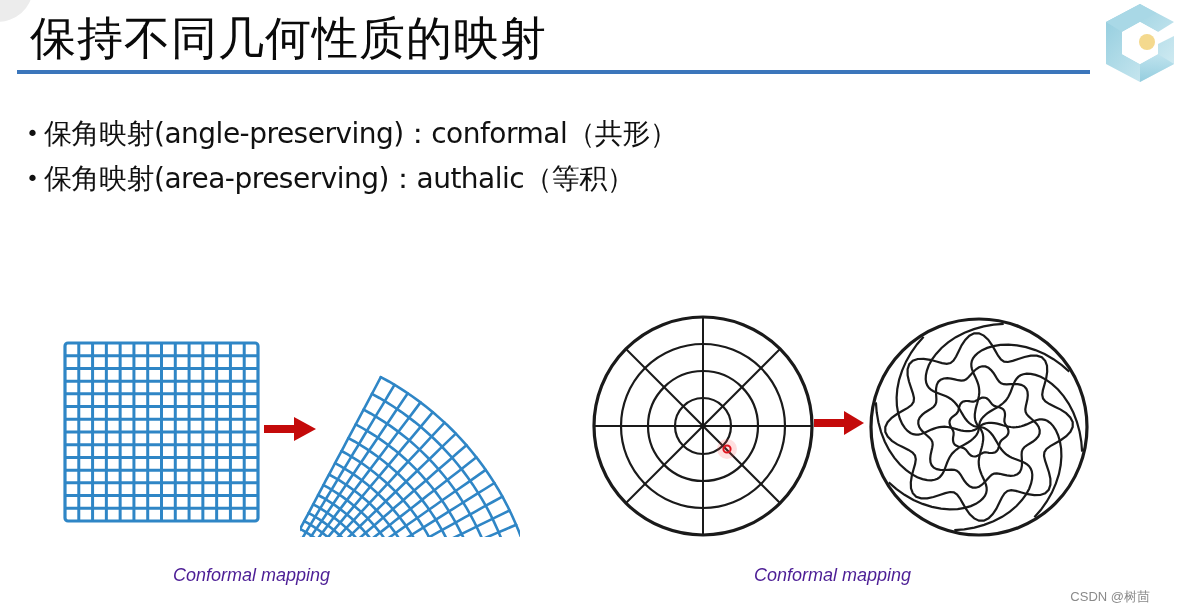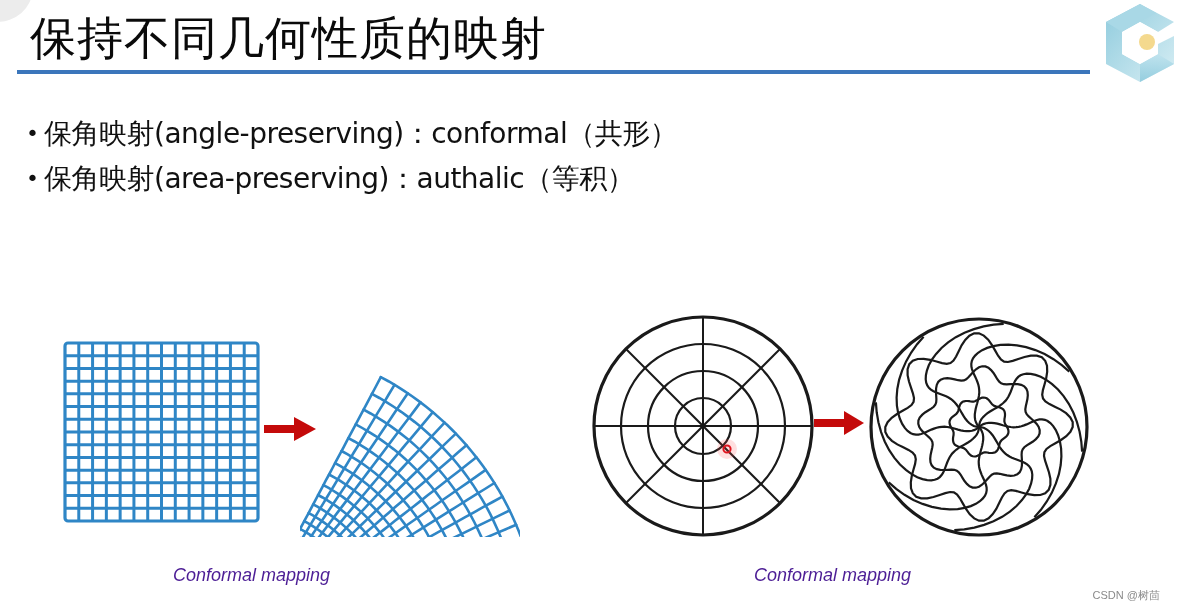--- a/index.html
+++ b/index.html
@@ -10,21 +10,21 @@
   .title { position:absolute; left:30px; top:8px; font-size:46px; font-weight:normal;
          letter-spacing:1px; color:#0a0a0a; font-family:"DejaVu Sans", sans-serif; line-height:60px; }
   .title-rule { position:absolute; left:17px; top:70px; width:1073px; height:4px; background:#3b76bb; }
   .logo { position:absolute; left:1100px; top:2px; width:80px; height:82px; }
   .bullets { position:absolute; left:26px; top:112px; margin:0; padding:0; list-style:none; }
   .bullets li { font-size:28px; line-height:44.5px; color:#111; white-space:nowrap;
          font-family:"DejaVu Sans", sans-serif; letter-spacing:-0.5px; }
   .bullets li .dot { display:inline-block; width:18px; font-size:22px; vertical-align:2px; }
   .fig { position:absolute; }
   .caption { position:absolute; font-size:18px; color:#4c1d95; white-space:nowrap;font-style:italic; }
-  .watermark { position:absolute; right:24px; top:588px; font-size:11px; color:#8a8a8a; }
+  .watermark { position:absolute; right:34px; top:588px; font-size:13px; color:#8a8a8a; }
 </style>
 </head>
 <body>
 
 <div class="corner-shape"></div>
 
 <div class="title">保持不同几何性质的映射</div>
 <div class="title-rule"></div>
 
 <svg class="logo" viewBox="0 0 80 82">

